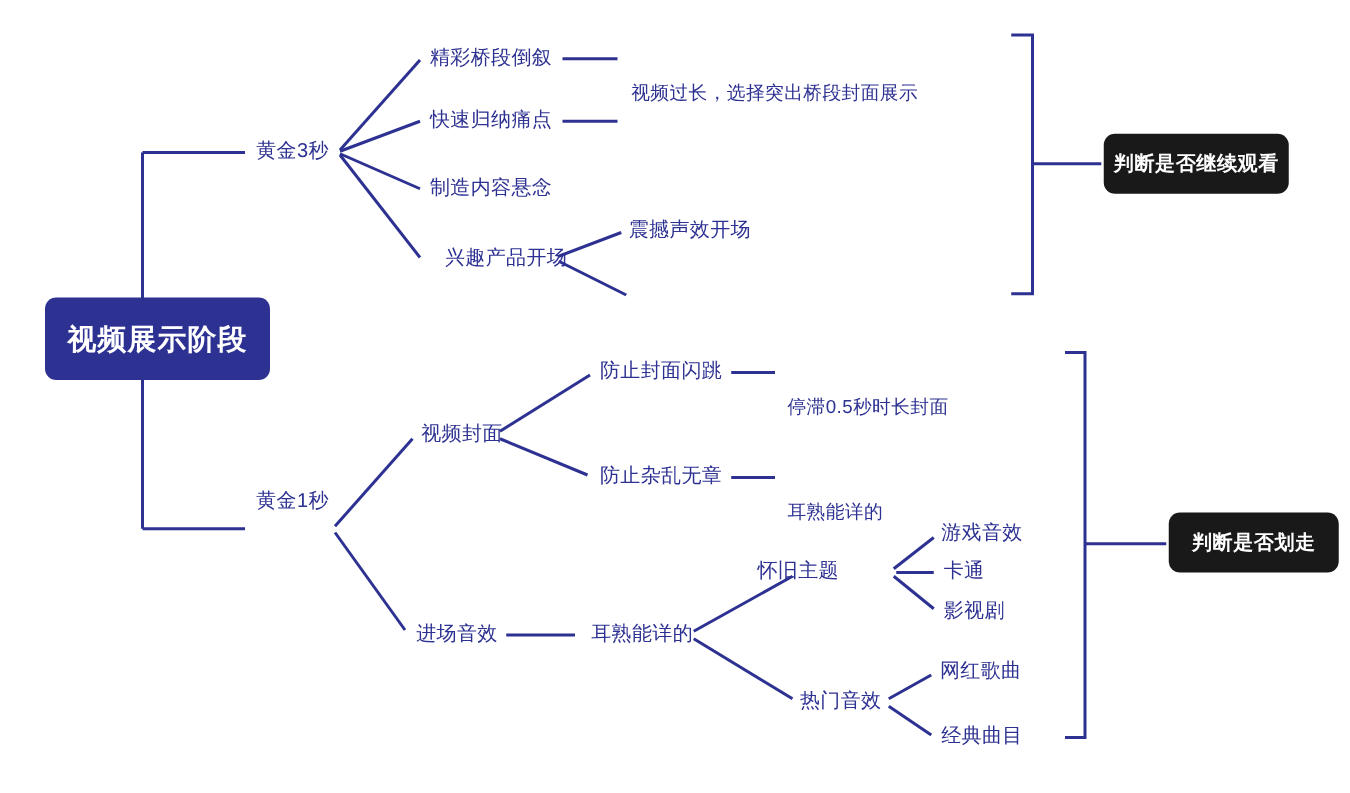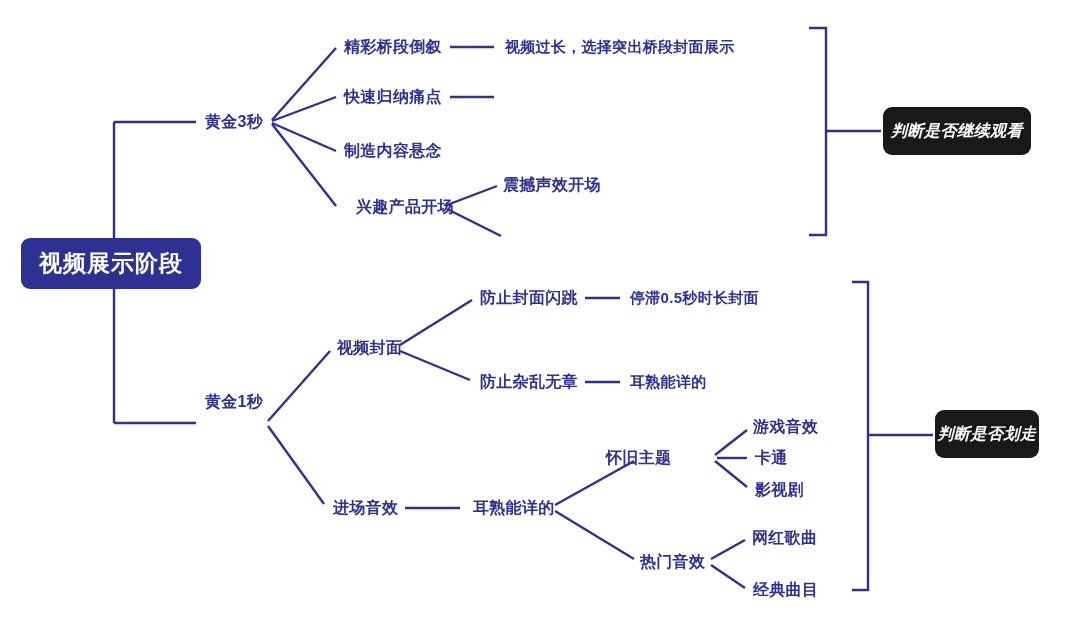--- a/index.html
+++ b/index.html
@@ -7,33 +7,33 @@
   .canvas{
     position:relative;width:1080px;height:634px;margin:0 auto;
     background:var(--background,#ffffff);
     font-family:"Liberation Sans","DejaVu Sans",sans-serif;
     overflow:hidden;
   }
   svg.lines{position:absolute;left:0;top:0;width:1080px;height:634px;}
   svg.lines path{stroke:var(--primary,#2d3191);stroke-width:2.4;fill:none;stroke-linecap:butt;}
   .lbl{
     position:absolute;transform:translateY(-50%);
-    color:var(--primary,#2d3191);font-weight:700;font-size:16px;
+    color:var(--primary,#2d3191);font-weight:400;font-size:16px;
     line-height:1.15;white-space:nowrap;letter-spacing:.3px;text-align:center;
   }
-  .lbl.small{font-size:15px;}
+  .lbl.small{font-size:15px;margin-top:28px;}
   .node{
     position:absolute;display:flex;align-items:center;justify-content:center;
     color:#ffffff;font-weight:700;white-space:nowrap;box-sizing:border-box;
   }
   .node.root{
     background:var(--primary,#2d3191);border-radius:9px;font-size:23px;letter-spacing:1px;
   }
   .node.conclusion{
-    background:var(--conclusion,#191919);border-radius:9px;font-size:16px;letter-spacing:.5px;font-style:italic;
+    background:var(--conclusion,#191919);border-radius:9px;font-size:16px;letter-spacing:.5px;
   }
 </style>
 </head>
 <body>
 
 <div class="canvas">
 
   <svg class="lines" viewBox="0 0 1080 634">
     <g>
       <path d="M114,122 L114,423"></path>
@@ -69,21 +69,21 @@
       <path d="M715,461 L747,487"></path>
       <path d="M711,559 L745,540"></path>
       <path d="M711,565 L745,588"></path>
     </g>
     <g>
       <path d="M852,282 L868,282 L868,590 L852,590"></path>
       <path d="M868,435 L933,435"></path>
     </g>
   </svg>
 
-  <div class="node root" style="left:21px;top:238px;width:180px;height:51px">视频展示阶段</div>
+  <div class="node root" style="left:36px;top:238px;width:180px;height:66px">视频展示阶段</div>
 
   <div class="lbl" style="left:205px;top:122px">黄金3秒</div>
   <div class="lbl" style="left:205px;top:402px">黄金1秒</div>
 
   <div class="lbl" style="left:344px;top:47px">精彩桥段倒叙</div>
   <div class="lbl small" style="left:505px;top:47px">视频过长，选择突出桥段封面展示</div>
 
   <div class="lbl" style="left:344px;top:97px">快速归纳痛点</div>
 
   <div class="lbl" style="left:344px;top:151px">制造内容悬念</div>
@@ -106,15 +106,15 @@
 
   <div class="lbl" style="left:606px;top:458px">怀旧主题</div>
   <div class="lbl" style="left:753px;top:427px">游戏音效</div>
   <div class="lbl" style="left:755px;top:458px">卡通</div>
   <div class="lbl" style="left:755px;top:490px">影视剧</div>
 
   <div class="lbl" style="left:640px;top:562px">热门音效</div>
   <div class="lbl" style="left:752px;top:538px">网红歌曲</div>
   <div class="lbl" style="left:753px;top:590px">经典曲目</div>
 
-  <div class="node conclusion" style="left:935px;top:410px;width:104px;height:48px">判断是否划走</div>
+  <div class="node conclusion" style="left:935px;top:410px;width:136px;height:48px">判断是否划走</div>
 
 </div>
 
 </body></html>

